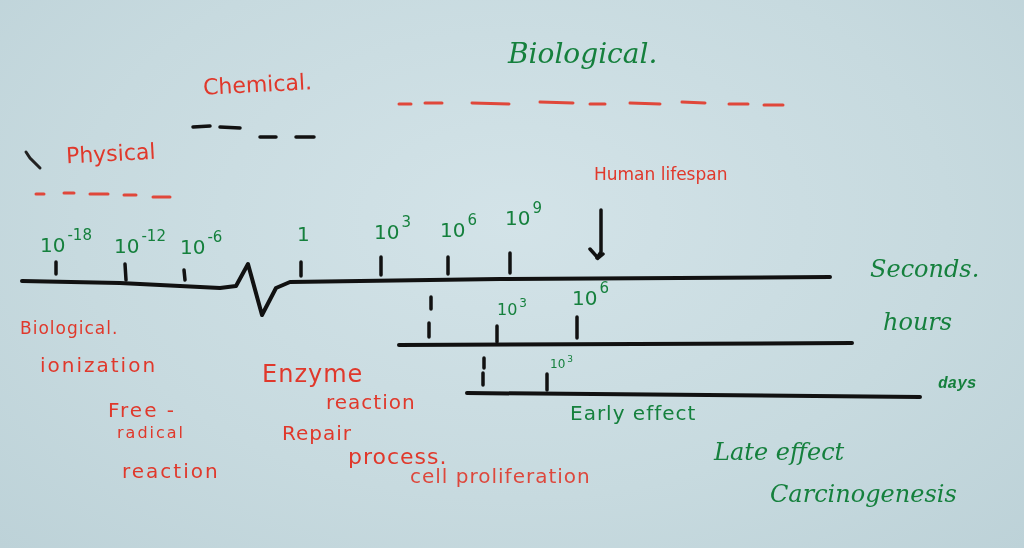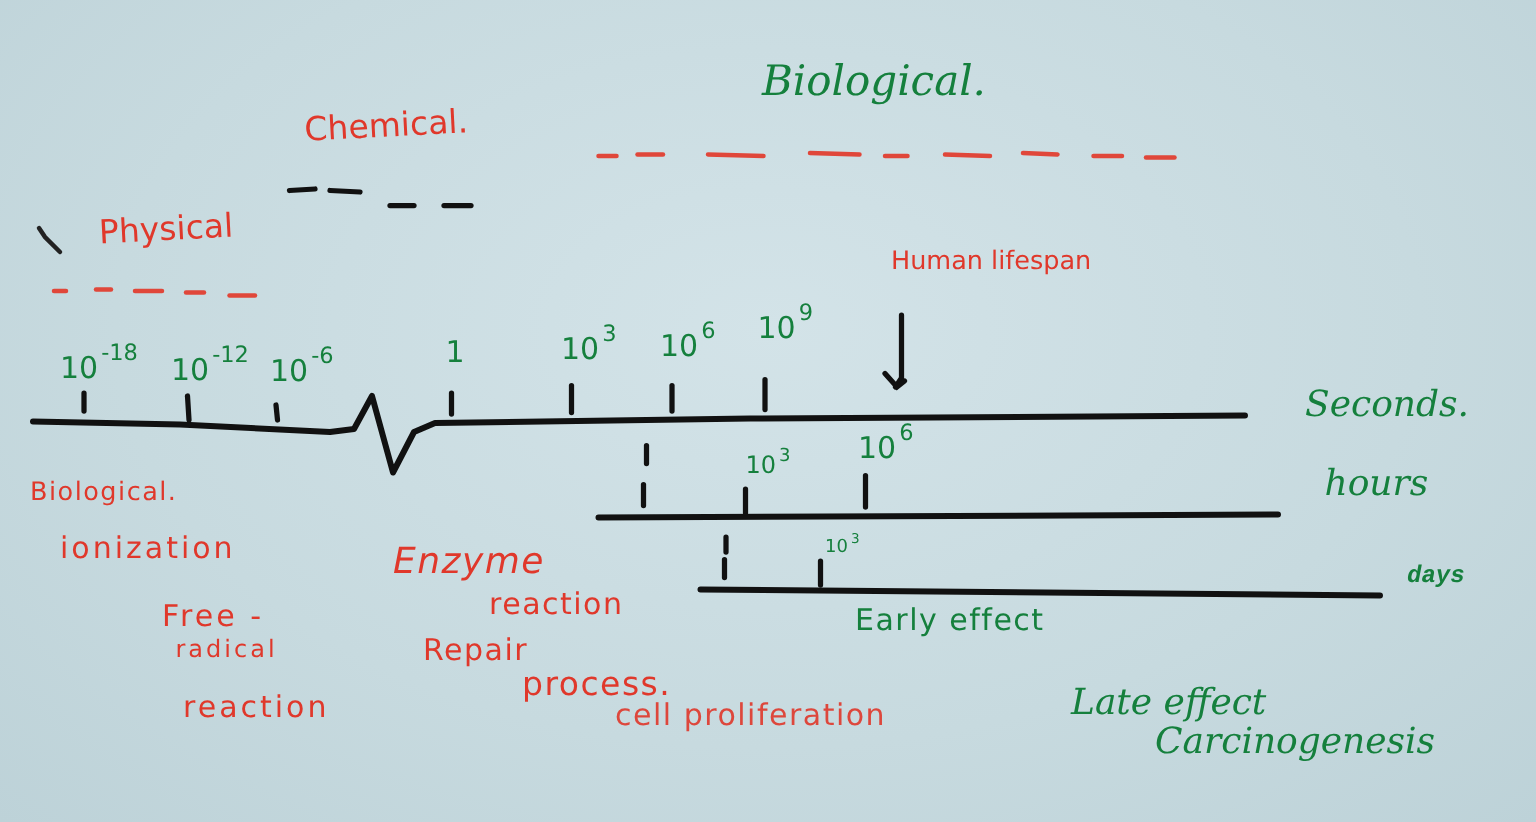--- a/index.html
+++ b/index.html
@@ -156,21 +156,21 @@
 <div class="t black" style="left:883px; top:310px; font-size:24px; font-family:'DejaVu Serif', serif; font-style:italic;">hours</div>
 <div class="t black" style="left:938px; top:376px; font-size:16px; font-family:Liberation Mono, monospace; font-style:italic; font-weight:bold;">days</div>
 
 <div class="t red" style="left:20px; top:320px; font-size:17px; letter-spacing:1px;">Biological.</div>
 <div class="t red" style="left:40px; top:355px; font-size:20px; letter-spacing:2px;">ionization</div>
 
 <div class="t red" style="left:108px; top:400px; font-size:20px; letter-spacing:2px;">Free -</div>
 <div class="t red" style="left:117px; top:425px; font-size:16px; letter-spacing:2px;">radical</div>
 <div class="t red" style="left:122px; top:461px; font-size:20px; letter-spacing:2px;">reaction</div>
 
-<div class="t red" style="left:262px; top:362px; font-size:24px; letter-spacing:1px;font-style:italic;">Enzyme</div>
+<div class="t red" style="left:262px; top:362px; font-size:24px; letter-spacing:1px;">Enzyme</div>
 <div class="t red" style="left:326px; top:392px; font-size:20px; letter-spacing:1px;">reaction</div>
 <div class="t red" style="left:282px; top:423px; font-size:20px; letter-spacing:1px;">Repair</div>
 <div class="t red" style="left:348px; top:446px; font-size:22px; letter-spacing:1px;">process.</div>
 <div class="t red" style="left:410px; top:466px; font-size:20px; letter-spacing:1px; opacity:0.9;">cell proliferation</div>
 
 <div class="t black" style="left:570px; top:403px; font-size:20px; letter-spacing:1px;">Early effect</div>
-<div class="t black" style="left:714px; top:440px; font-size:24px; font-family:'DejaVu Serif', serif; font-style:italic;margin-top:16px;">Late effect</div>
+<div class="t black" style="left:714px; top:440px; font-size:24px; font-family:'DejaVu Serif', serif; font-style:italic;">Late effect</div>
 <div class="t black" style="left:770px; top:482px; font-size:24px; font-family:'DejaVu Serif', serif; font-style:italic;">Carcinogenesis</div>
 
 </body></html>

